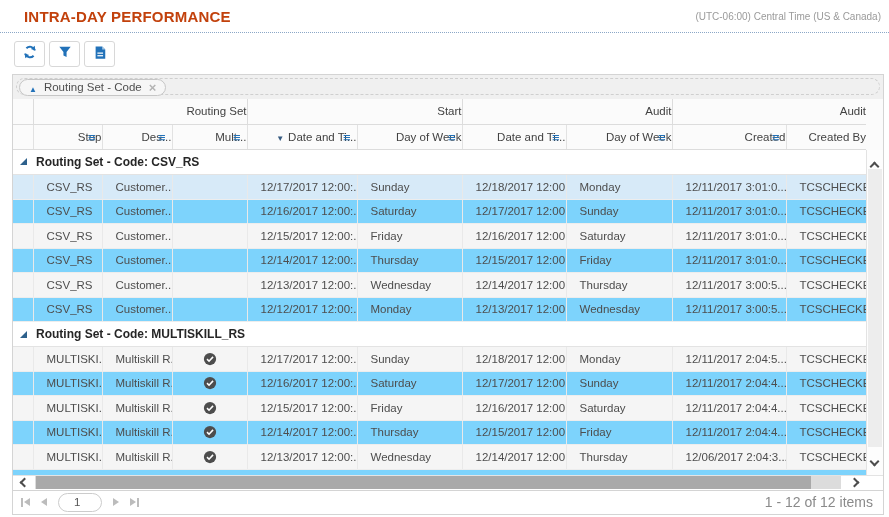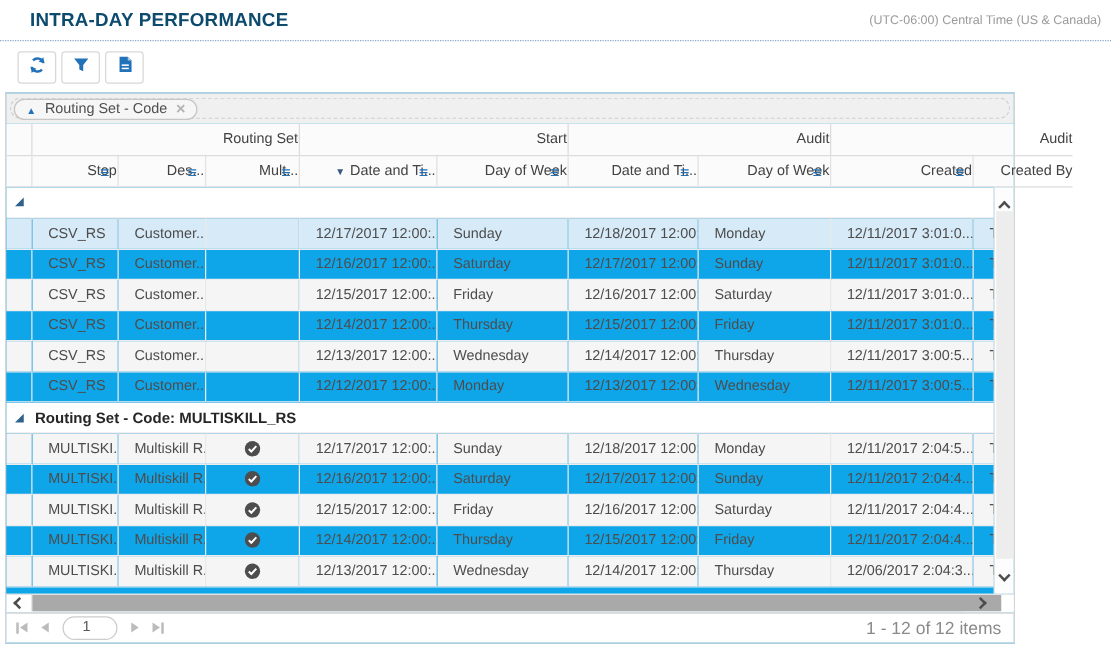--- a/index.html
+++ b/index.html
@@ -2,30 +2,30 @@
 <html><head>
 <meta charset="utf-8">
 <style>
   * { margin:0; padding:0; box-sizing:border-box; }
   html,body { width:889px; height:517px; background:#fff; overflow:hidden;
     font-family:"Liberation Sans","DejaVu Sans",sans-serif; color:#4d4d4d; }
 
   
   .titlebar { height:33px; display:flex; align-items:center; justify-content:space-between;
     padding:0 8px 0 24px; border-bottom:1px dotted #8ba7c7; }
-  .title { font-size:15px; font-weight:bold; color:#0c4a6e; letter-spacing:.2px; }
+  .title { font-size:15px; font-weight:bold; color:#c2410c; letter-spacing:.2px; }
   .tz { font-size:10px; color:#9a9a9a; }
 
   
   .toolbar { padding:8px 0 7px 14px; display:flex; gap:4px; }
   .tbtn { width:31px; height:26px; border:1px solid #d8d8d8; border-radius:3px; background:#fff;
     display:flex; align-items:center; justify-content:center; cursor:pointer; }
 
   
-  .grid { margin-left:4px; width:808px; border:1px solid #d4d4d4; background:#0ea5e9; }
+  .grid { margin-left:12px; width:872px; border:1px solid #d4d4d4; background:#7dd3fc; }
 
   
   .groupband { height:24px; background:#f0f0f0; position:relative; padding:3px; }
   .droparea { position:absolute; left:3px; right:3px; top:3px; height:17px;
     border:1px dashed #cfcfcf; border-radius:9px; }
   .chip { position:relative; z-index:1; display:inline-flex; align-items:center; gap:7px;
     height:17px; padding:0 9px; margin-left:3px; border:1px solid #c6c6c6; border-radius:9px;
     background:#f6f6f6; cursor:pointer; }
   .chip .sort-asc::before { content:"▲"; font-size:8px; color:#2272b9; }
   .chip .lbl { font-size:11.5px; color:#4f4f4f; white-space:nowrap; }
@@ -223,20 +223,21 @@
             <col class="c6">
             <col class="c7">
             <col class="c8">
             <col class="c9">
         </colgroup>
         <tbody>
             <tr class="group-row">
               <td colspan="10">
                 <div class="grow-inner">
                   <span class="gtri"></span>
+                  <span class="glabel">Routing Set - Code: CSV_RS</span>
                 </div>
               </td>
             </tr>
             <tr class="selected">
               <td class="gcell"></td>
               <td>CSV_RS</td>
               <td>Customer...</td>
               <td class="c-mult"></td>
               <td>12/17/2017 12:00:...</td>
               <td>Sunday</td>

